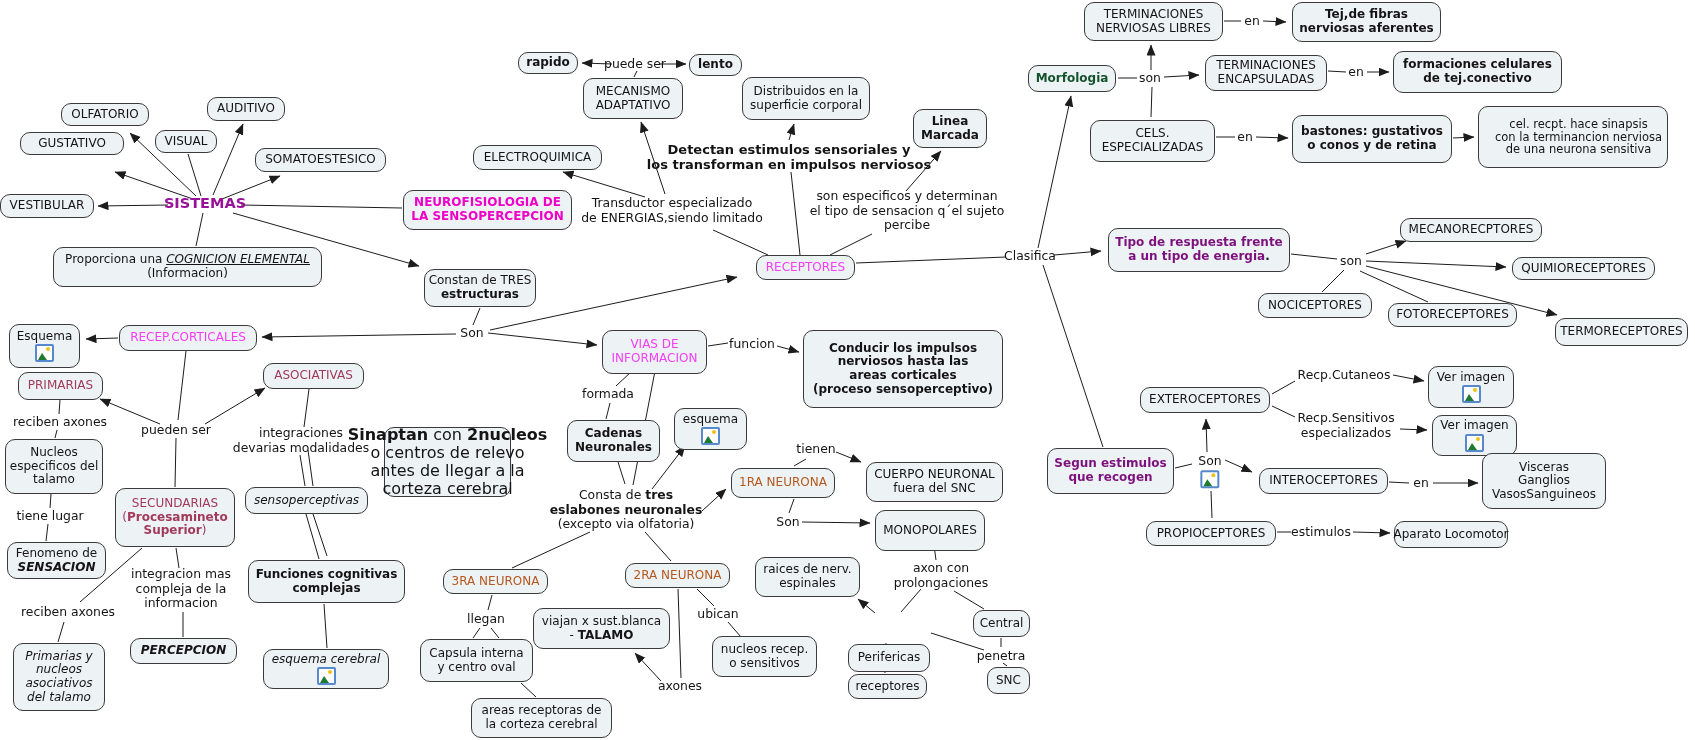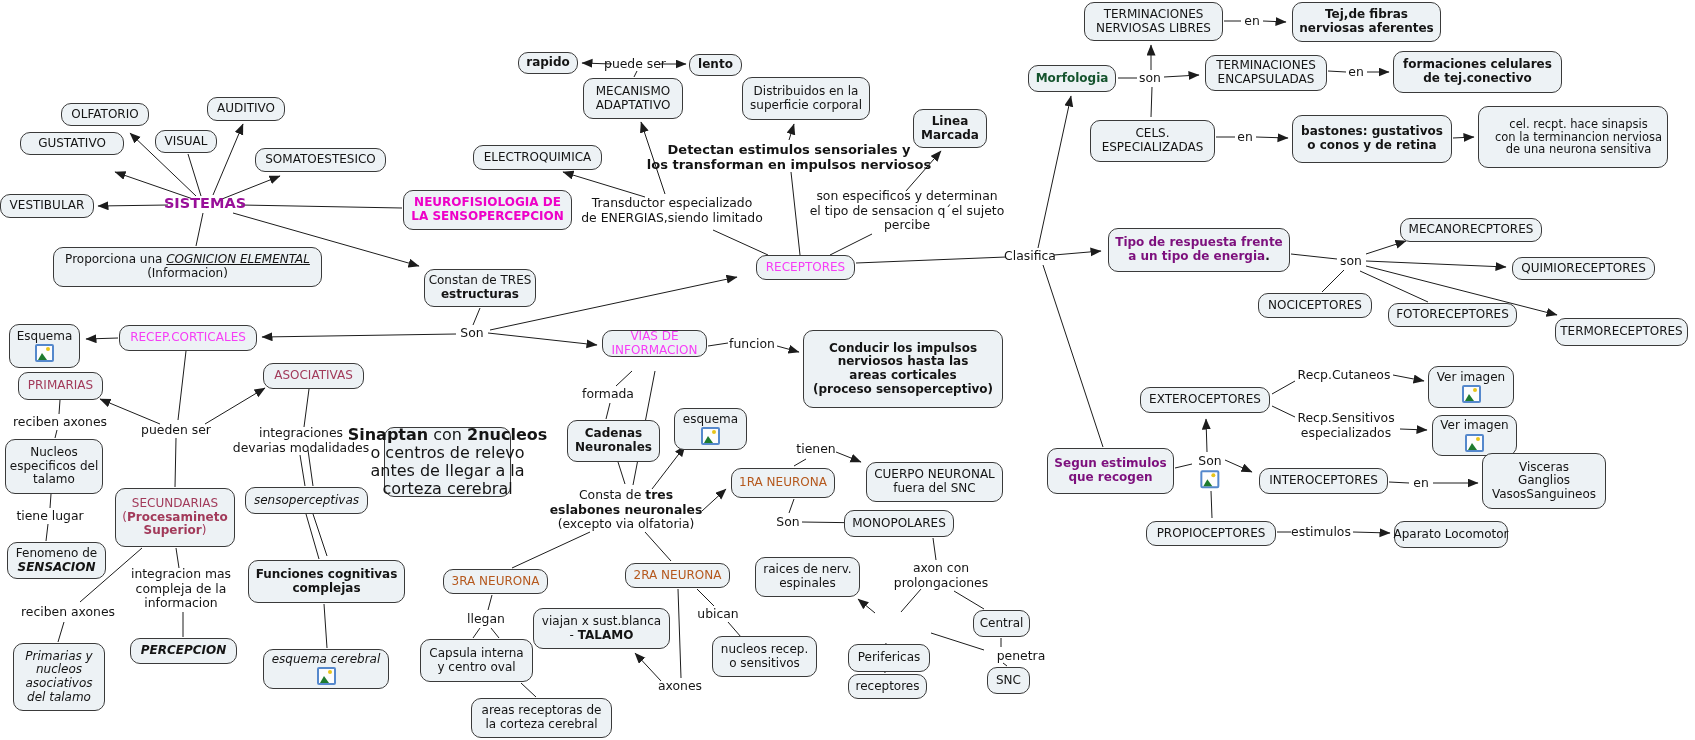--- a/index.html
+++ b/index.html
@@ -209,21 +209,21 @@
       </div>
       <div class="lbl" style="left: 486px; top: 619px;">
         <div class="row"><span>llegan</span></div>
       </div>
       <div class="lbl" style="left: 680px; top: 686px;">
         <div class="row"><span>axones</span></div>
       </div>
       <div class="lbl" style="left: 884px; top: 657px;">
         <div class="row"><span>conecta</span></div>
       </div>
-      <div class="lbl" style="left: 1001px; top: 656px; margin-left: 20px;">
+      <div class="lbl" style="left: 1001px; top: 656px;">
         <div class="row"><span>penetra</span></div>
       </div>
       <div class="lbl" style="left: 176px; top: 430px;">
         <div class="row"><span>pueden ser</span></div>
       </div>
       <div class="lbl" style="left: 60px; top: 422px;">
         <div class="row"><span>reciben axones</span></div>
       </div>
       <div class="lbl" style="left: 301px; top: 441px;">
         <div class="row"><span>integraciones</span></div>
@@ -419,21 +419,21 @@
           <span class="sun"></span>
           <span class="mtn"></span>
         </span>
       </div>
       <div class="node" style="left: 384px; top: 427px; width: 127px; height: 70px; font-size: 16px;">
         <div class="row"><span class="b">Sinaptan</span><span> con </span><span class="b">2nucleos</span></div>
         <div class="row"><span>o centros de relevo</span></div>
         <div class="row"><span>antes de llegar a la</span></div>
         <div class="row"><span>corteza cerebral</span></div>
       </div>
-      <div class="node" style="left: 602px; top: 330px; width: 105px; height: 27px;">
+      <div class="node" style="left: 602px; top: 330px; width: 105px; height: 44px;">
         <div class="row"><span style="color: rgb(246, 61, 246);">VIAS DE</span></div>
         <div class="row"><span style="color: rgb(246, 61, 246);">INFORMACION</span></div>
       </div>
       <div class="node" style="left: 803px; top: 330px; width: 200px; height: 78px;">
         <div class="row"><span class="b">Conducir los impulsos</span></div>
         <div class="row"><span class="b">nerviosos hasta las</span></div>
         <div class="row"><span class="b">areas corticales</span></div>
         <div class="row"><span class="b">(proceso sensoperceptivo)</span></div>
       </div>
       <div class="node" style="left: 567px; top: 420px; width: 93px; height: 42px;">
@@ -447,21 +447,21 @@
           <span class="mtn"></span>
         </span>
       </div>
       <div class="node" style="left: 731px; top: 468px; width: 104px; height: 30px;">
         <div class="row"><span style="color: rgb(181, 88, 29);">1RA NEURONA</span></div>
       </div>
       <div class="node" style="left: 866px; top: 462px; width: 137px; height: 40px;">
         <div class="row"><span>CUERPO NEURONAL</span></div>
         <div class="row"><span>fuera del SNC</span></div>
       </div>
-      <div class="node" style="left: 844px; top: 510px; width: 110px; height: 27px;">
+      <div class="node" style="left: 875px; top: 510px; width: 110px; height: 41px;">
         <div class="row"><span>MONOPOLARES</span></div>
       </div>
       <div class="node" style="left: 755px; top: 557px; width: 105px; height: 40px;">
         <div class="row"><span>raices de nerv.</span></div>
         <div class="row"><span>espinales</span></div>
       </div>
       <div class="node" style="left: 625px; top: 563px; width: 105px; height: 25px;">
         <div class="row"><span style="color: rgb(181, 88, 29);">2RA NEURONA</span></div>
       </div>
       <div class="node" style="left: 443px; top: 569px; width: 105px; height: 25px;">

